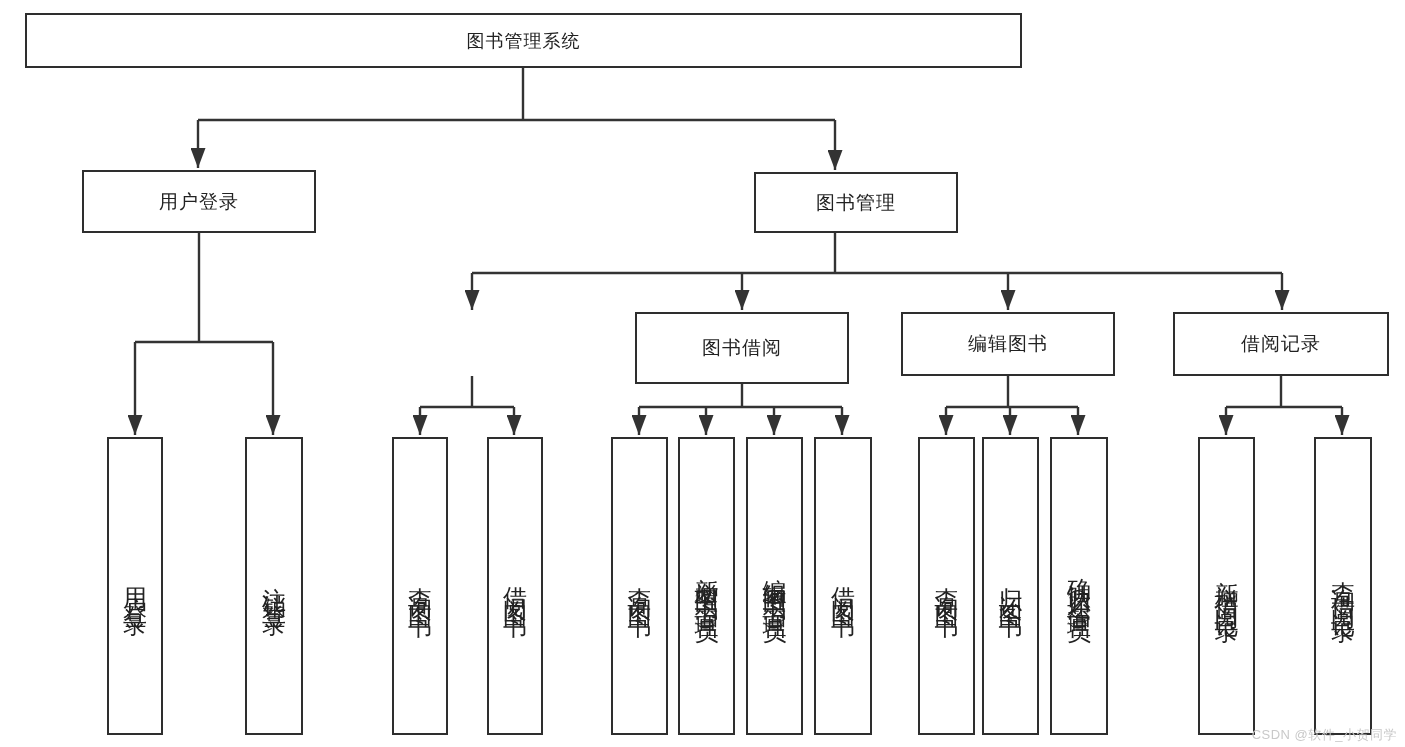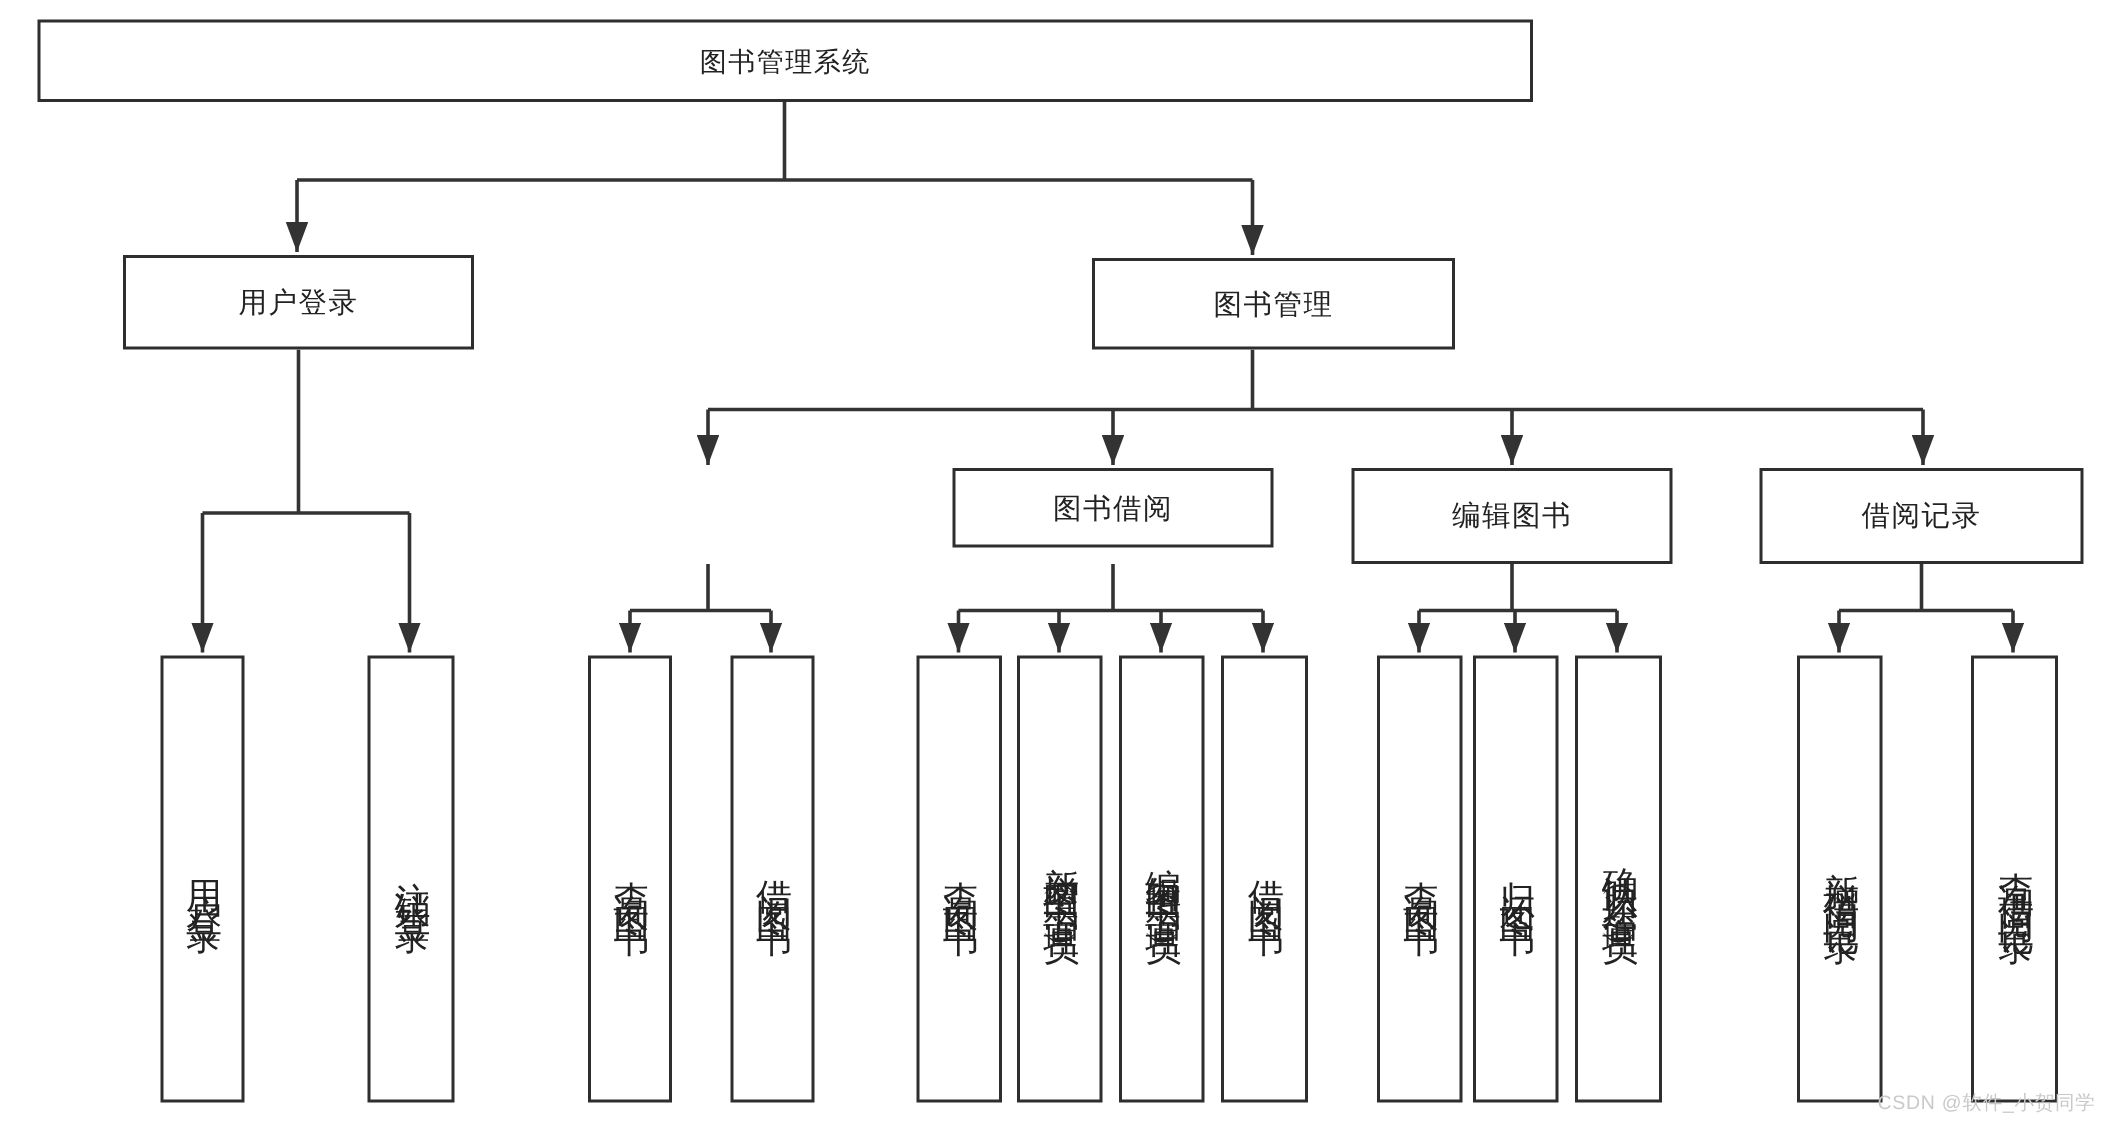--- a/index.html
+++ b/index.html
@@ -115,25 +115,25 @@
     <path class="line" d="M1342,407 V435" marker-end="url(#ah)"></path>
   </svg>
 
   <div class="node h-node root-node" style="left:25px; top:13px; width:997px; height:55px;">
     <span>图书管理系统</span>
   </div>
 
   <div class="node h-node" style="left:82px; top:170px; width:234px; height:63px;">
     <span>用户登录</span>
   </div>
-  <div class="node h-node" style="left:728px; top:172px; width:242px; height:61px;">
+  <div class="node h-node" style="left:754px; top:172px; width:204px; height:61px;">
     <span>图书管理</span>
   </div>
 
-  <div class="node h-node" style="left:635px; top:312px; width:214px; height:53px;">
+  <div class="node h-node" style="left:635px; top:312px; width:214px; height:72px;">
     <span>图书借阅</span>
   </div>
   <div class="node h-node" style="left:901px; top:312px; width:214px; height:64px;">
     <span>编辑图书</span>
   </div>
   <div class="node h-node" style="left:1173px; top:312px; width:216px; height:64px;">
     <span>借阅记录</span>
   </div>
 
   <div class="node v-node" style="left:107px; top:437px; width:56px; height:298px;">

